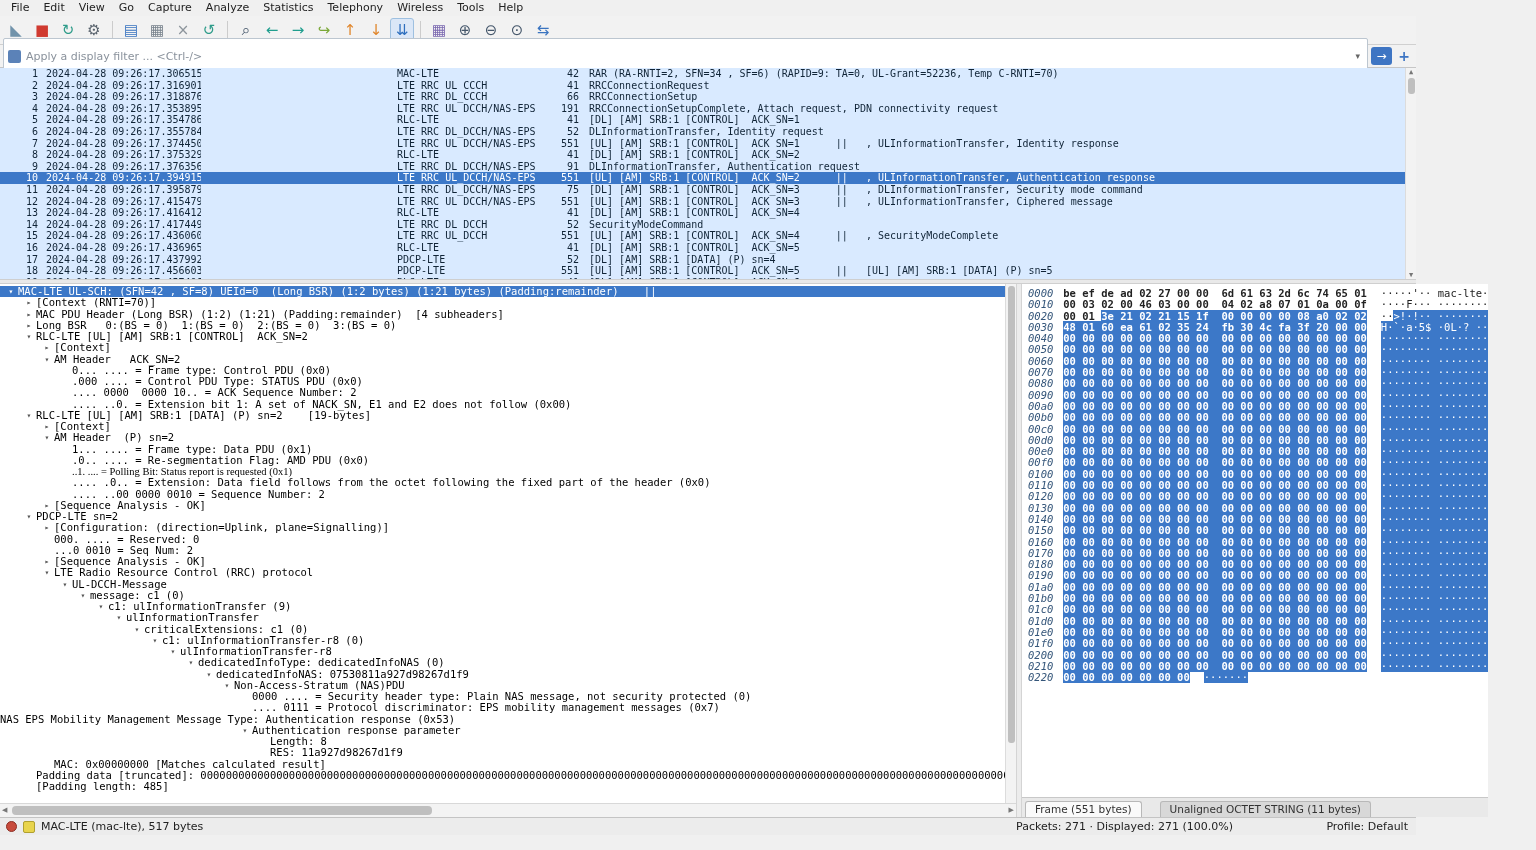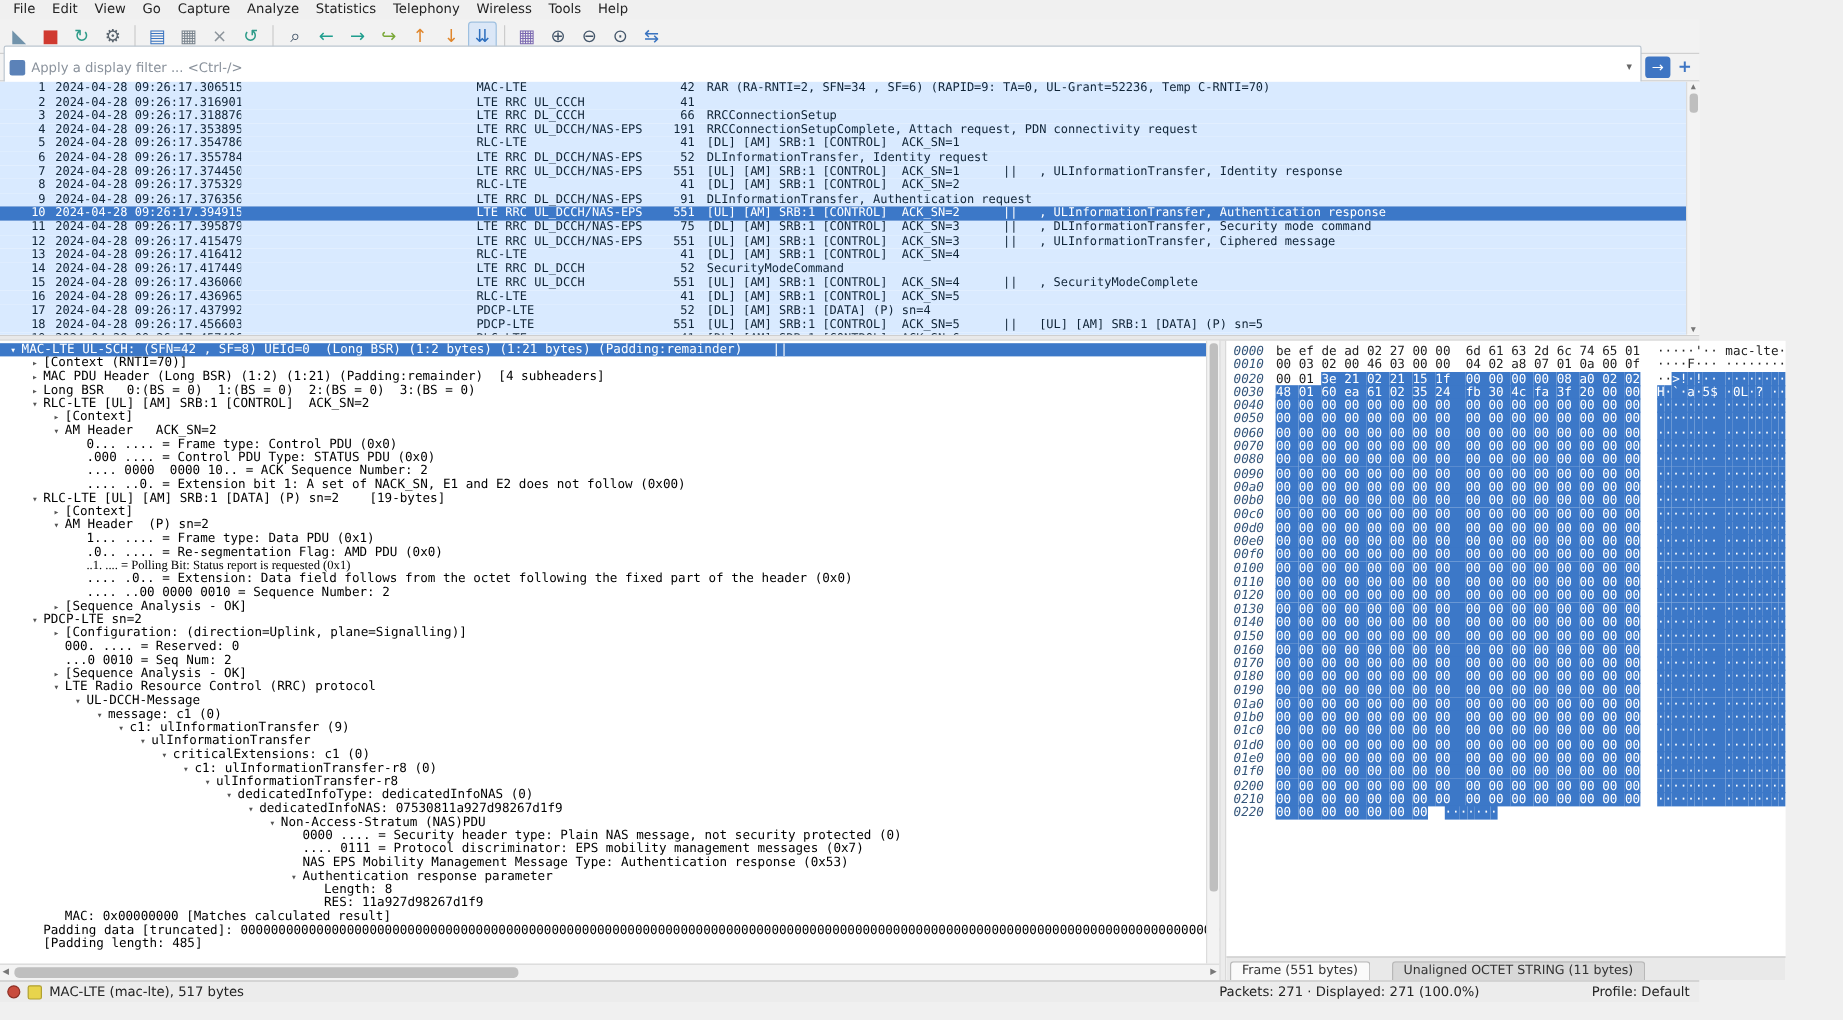--- a/index.html
+++ b/index.html
@@ -60,21 +60,21 @@
   .hs-arrow { position:absolute; top:2px; } .hs-l { left:2px; } .hs-r { right:2px; }
   .det-vscroll { position:absolute; right:0; top:0; bottom:14px; width:11px; background:#f3f3f3; border-left:1px solid #dcdcdc; }
   .det-vthumb { position:absolute; left:2px; top:2px; width:7px; height:88%; background:#bfbfbf; border-radius:3px; }
 
   .vsplit { width:6px; flex:none; background:#ececec; border-left:1px solid #d4d4d4; border-right:1px solid #d4d4d4; }
 
   .right-pane { flex:1; display:flex; flex-direction:column; background:#fff; }
   .hex-rows { padding:4px 0 0 6px; font-family:"DejaVu Sans Mono","Liberation Mono",monospace; font-size:10.5px; flex:1; overflow:hidden; }
   .hex-row { height:11.3px; line-height:11.3px; white-space:pre; }
   .off { color:#35567a;font-style:italic; }
-  .bytes { margin-left:10px; }
+  .bytes { margin-left:10px;font-weight:bold; }
   .ascii { margin-left:14px; }
   .hl { background:#3c78c8; color:#ffffff; }
   .bv-tabs { height:20px; background:#e9e9e9; border-top:1px solid #c8c8c8; display:flex; align-items:flex-end; gap:18px; padding:2px 3px 0 3px; font-size:10.5px; }
   .bv-tab { padding:1px 9px 2px 9px; background:#d8d8d8; border:1px solid #b8b8b8; border-bottom:none; border-radius:3px 3px 0 0; color:#333; white-space:pre; }
   .bv-tab.active { background:#fafafa; }
 
   
   .statusbar { height:18px; background:#ececec; border-top:1px solid #c4c4c4; display:flex; align-items:center; padding:0 6px; gap:6px; font-size:11px; color:#222; position:relative; }
   .expert-dot { width:11px; height:11px; border-radius:50%; background:#c84b3c; border:1px solid #8d2f24; flex:none; }
   .note-ic { width:12px; height:12px; background:#e8d44c; border:1px solid #b0a030; border-radius:2px; flex:none; }
@@ -148,20 +148,21 @@
           <span class="cell c5">42</span>
           <span class="cell c6">RAR (RA-RNTI=2, SFN=34 , SF=6) (RAPID=9: TA=0, UL-Grant=52236, Temp C-RNTI=70)</span>
         </div>
         <div class="pkt-row">
           <span class="cell c0">2</span>
           <span class="cell c1">2024-04-28 09:26:17.316901</span>
           <span class="cell c2"></span>
           <span class="cell c3"></span>
           <span class="cell c4">LTE RRC UL_CCCH</span>
           <span class="cell c5">41</span>
+          <span class="cell c6">RRCConnectionRequest</span>
         </div>
         <div class="pkt-row">
           <span class="cell c0">3</span>
           <span class="cell c1">2024-04-28 09:26:17.318876</span>
           <span class="cell c2"></span>
           <span class="cell c3"></span>
           <span class="cell c4">LTE RRC DL_CCCH</span>
           <span class="cell c5">66</span>
           <span class="cell c6">RRCConnectionSetup</span>
         </div>
@@ -354,21 +355,21 @@
           <div class="det-line" style="padding-left: 94px;"><span class="arrow">▾</span><span class="dtext">c1: ulInformationTransfer (9)</span></div>
           <div class="det-line" style="padding-left: 112px;"><span class="arrow">▾</span><span class="dtext">ulInformationTransfer</span></div>
           <div class="det-line" style="padding-left: 130px;"><span class="arrow">▾</span><span class="dtext">criticalExtensions: c1 (0)</span></div>
           <div class="det-line" style="padding-left: 148px;"><span class="arrow">▾</span><span class="dtext">c1: ulInformationTransfer-r8 (0)</span></div>
           <div class="det-line" style="padding-left: 166px;"><span class="arrow">▾</span><span class="dtext">ulInformationTransfer-r8</span></div>
           <div class="det-line" style="padding-left: 184px;"><span class="arrow">▾</span><span class="dtext">dedicatedInfoType: dedicatedInfoNAS (0)</span></div>
           <div class="det-line" style="padding-left: 202px;"><span class="arrow">▾</span><span class="dtext">dedicatedInfoNAS: 07530811a927d98267d1f9</span></div>
           <div class="det-line" style="padding-left: 220px;"><span class="arrow">▾</span><span class="dtext">Non-Access-Stratum (NAS)PDU</span></div>
           <div class="det-line" style="padding-left: 238px;"><span class="arrow"></span><span class="dtext">0000 .... = Security header type: Plain NAS message, not security protected (0)</span></div>
           <div class="det-line" style="padding-left: 238px;"><span class="arrow"></span><span class="dtext">.... 0111 = Protocol discriminator: EPS mobility management messages (0x7)</span></div>
-          <div class="det-line" style="padding-left: 238px;"><span class="arrow"></span><span class="dtext">NAS EPS Mobility Management Message Type: Authentication response (0x53)</span></div>
+          <div class="det-line" style=" flex-direction: column;"><span class="arrow"></span><span class="dtext">NAS EPS Mobility Management Message Type: Authentication response (0x53)</span></div>
           <div class="det-line" style="padding-left: 238px;"><span class="arrow">▾</span><span class="dtext">Authentication response parameter</span></div>
           <div class="det-line" style="padding-left: 256px;"><span class="arrow"></span><span class="dtext">Length: 8</span></div>
           <div class="det-line" style="padding-left: 256px;"><span class="arrow"></span><span class="dtext">RES: 11a927d98267d1f9</span></div>
           <div class="det-line" style="padding-left: 40px;"><span class="arrow"></span><span class="dtext">MAC: 0x00000000 [Matches calculated result]</span></div>
           <div class="det-line" style="padding-left: 22px;"><span class="arrow"></span><span class="dtext">Padding data [truncated]: 0000000000000000000000000000000000000000000000000000000000000000000000000000000000000000000000000000000000000000000000000000000000000000000000000000000000000000</span></div>
           <div class="det-line" style="padding-left: 22px;"><span class="arrow"></span><span class="dtext">[Padding length: 485]</span></div>
         </div>
       <div class="det-vscroll">
         <span class="det-vthumb"></span>
       </div>

